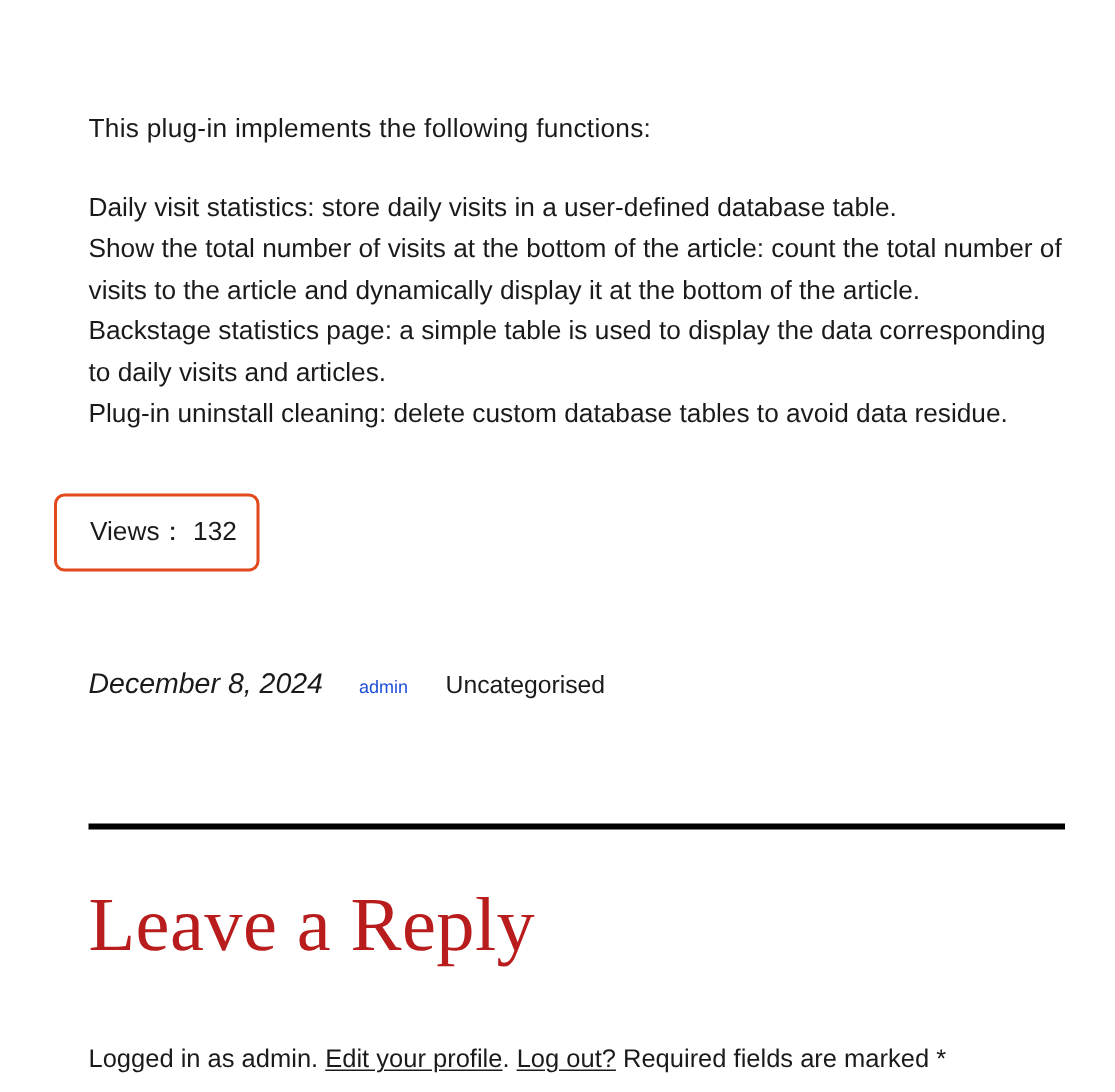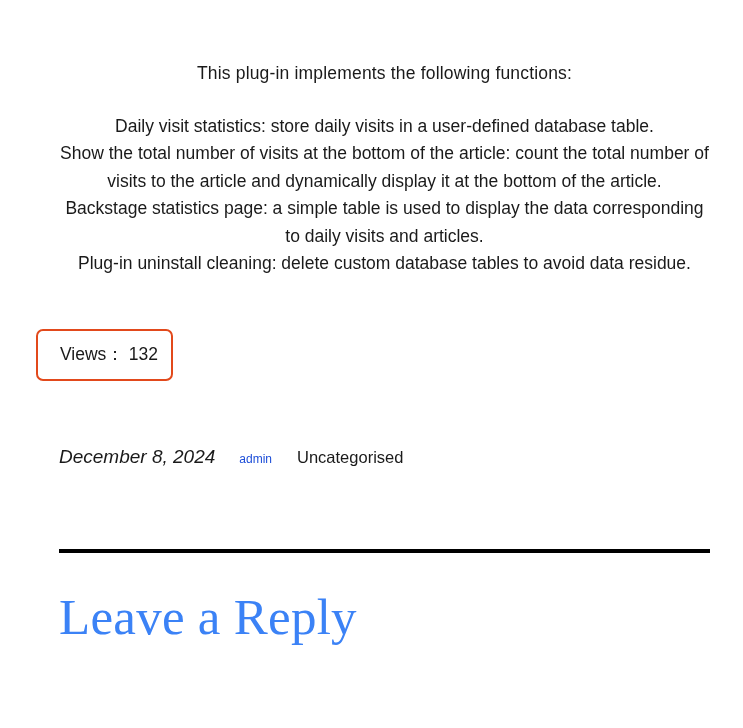--- a/index.html
+++ b/index.html
@@ -22,23 +22,22 @@
     left: 59px;
     top: 0;
     width: 651px;
     height: 728px;
   }
 
   
   .post-content {
     position: absolute;
     left: 0;
-    top: 60px;
+    top: 72px;
     width: 651px;
-    text-align: center;
   }
 
   .para {
     font-size: 17.5px;
     line-height: 27.5px;
     color: #1a1a1a;
     margin: 0;
     letter-spacing: 0.01em;
   }
 
@@ -118,21 +117,21 @@
   
   .reply-heading {
     position: absolute;
     left: 0;
     top: 586px;
     margin: 0;
     font-family: "Liberation Serif", serif;
     font-weight: 400;
     font-size: 51px;
     line-height: 62px;
-    color: #3b82f6;
+    color: #b91c1c;
     letter-spacing: 0.005em;
   }
 
   
   .logged-in-notice {
     position: absolute;
     left: 0;
     top: 693px;
     font-size: 17px;
     line-height: 26px;
@@ -174,14 +173,17 @@
   <div class="entry-meta">
     <span class="meta-date">December 8, 2024</span>
     <span class="meta-author">admin</span>
     <span class="meta-category">Uncategorised</span>
   </div>
 
   <div class="divider"></div>
 
   <h2 class="reply-heading">Leave a Reply</h2>
 
+  <div class="logged-in-notice">
+    <span>Logged in as admin. </span><a>Edit your profile</a><span>. </span><a>Log out?</a><span class="req-note"> Required fields are marked *</span>
+  </div>
 
 </div>
 
 </body></html>

